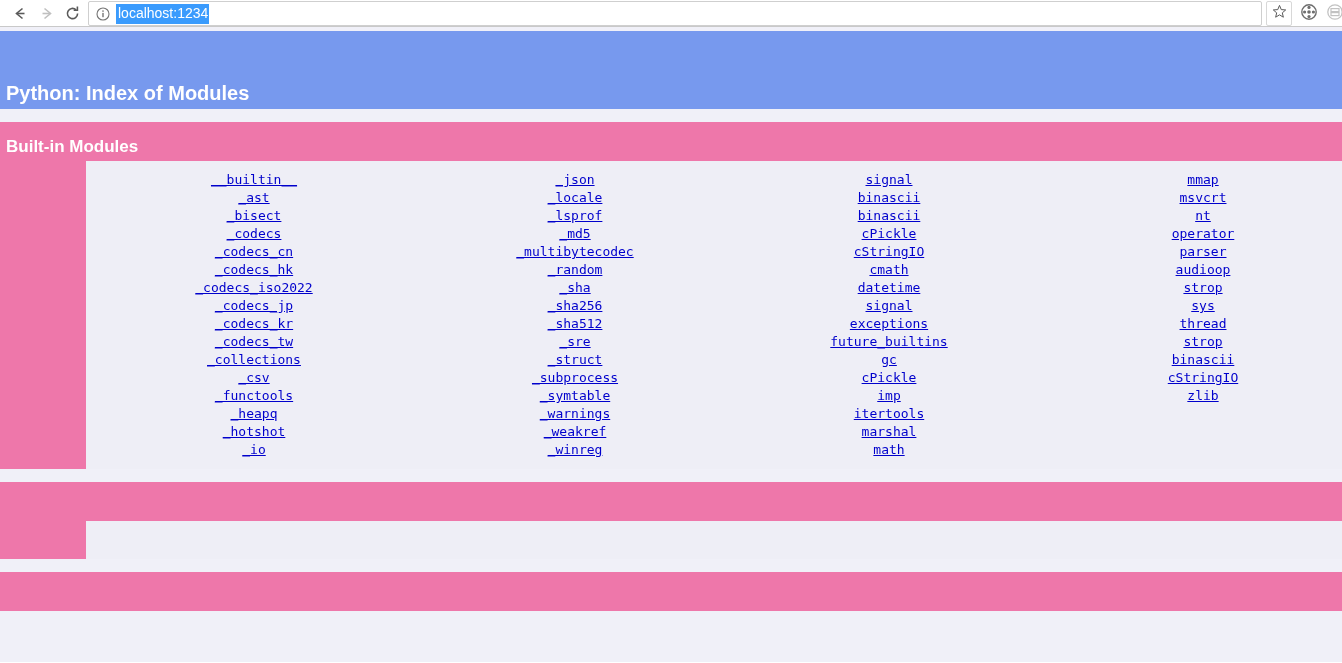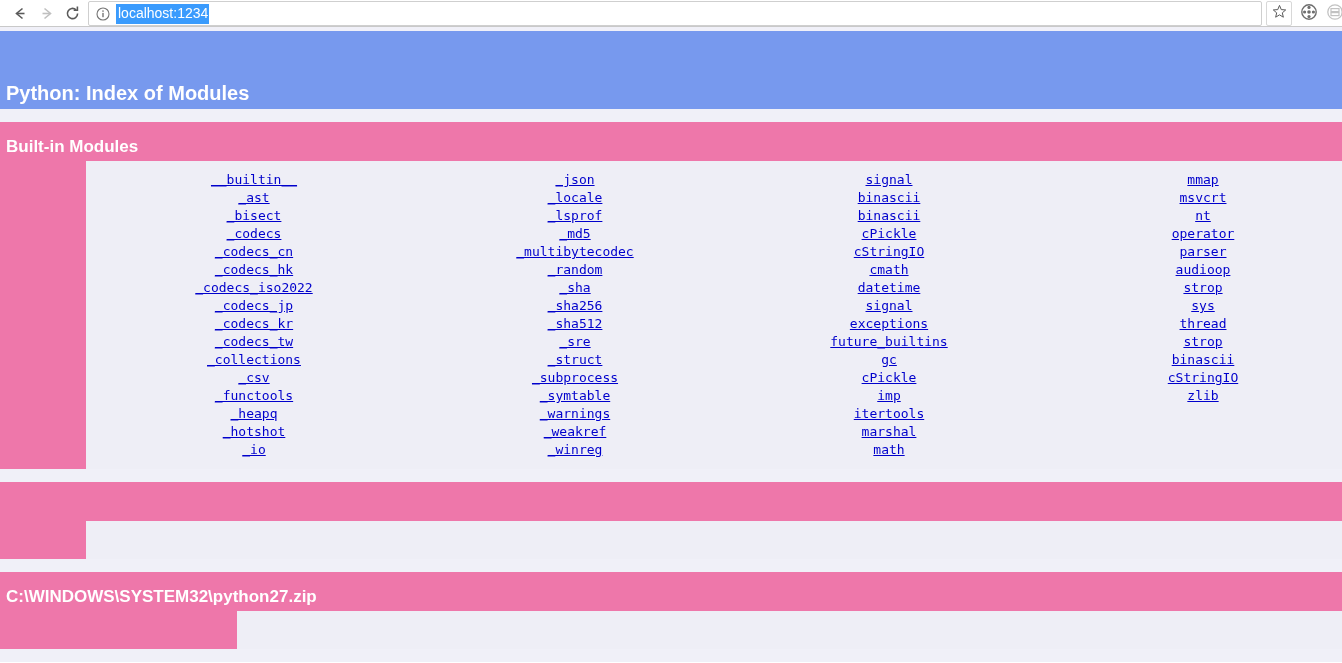--- a/index.html
+++ b/index.html
@@ -362,29 +362,20 @@
   <div class="section">
     <div class="section-header">
       <span class="section-title"> </span>
     </div>
     <div class="section-body">
       <div class="section-gutter gutter-short"></div>
       <div class="section-content body-empty"></div>
     </div>
   </div>
 
-  <div class="section">
-    <div class="section-header">
-      <span class="section-title">C:\WINDOWS\SYSTEM32\python27.zip</span>
-    </div>
-    <div class="section-body">
-      <div class="section-gutter gutter-wide"></div>
-      <div class="section-content body-empty"></div>
-    </div>
-  </div>
 
   <div class="section">
     <div class="section-header">
       
     </div>
   </div>
 
 </div>
 
 </body></html>

